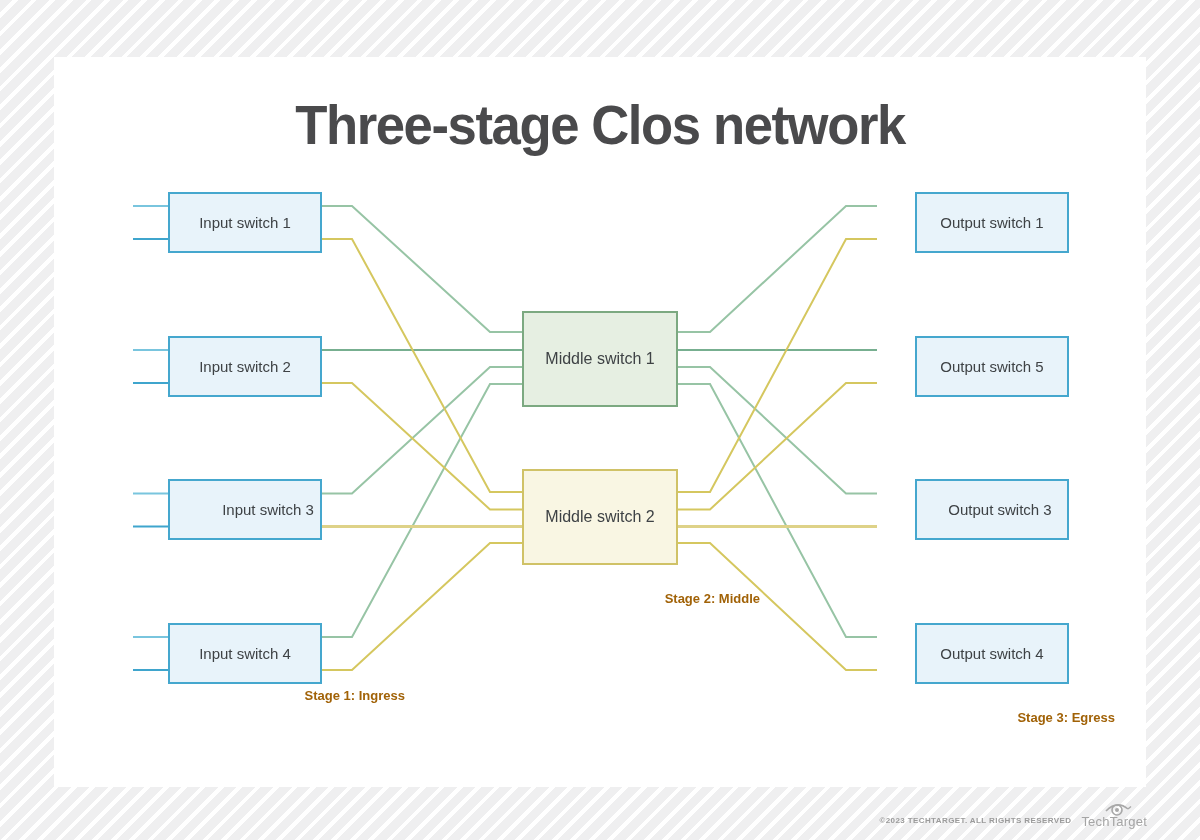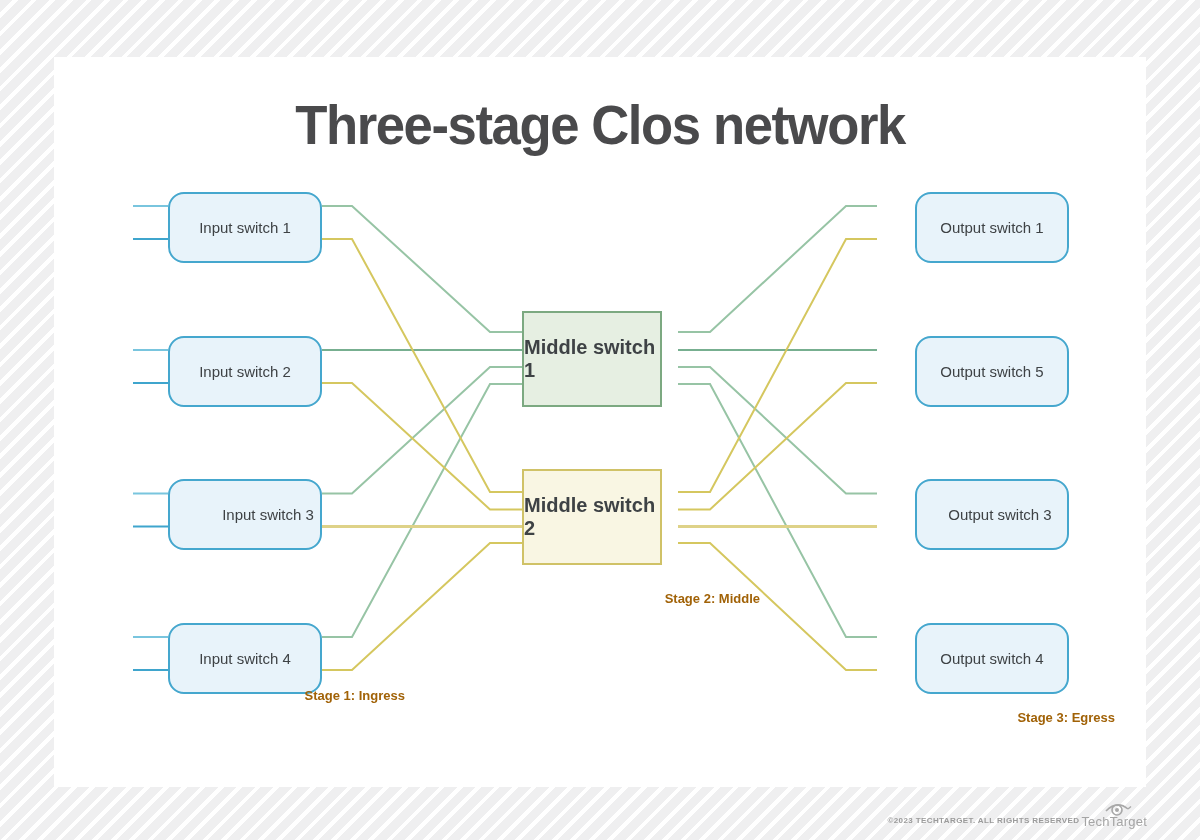--- a/index.html
+++ b/index.html
@@ -15,37 +15,37 @@
   .title{
     position:absolute;left:0;top:92px;width:1200px;margin:0;
     text-align:center;font-size:56px;font-weight:bold;color:#4a4a4c;
     letter-spacing:-1.5px;transform:scaleX(0.94);
   }
   #diagram{position:absolute;left:0;top:0;}
   .node{
     position:absolute;display:flex;align-items:center;justify-content:center;
     box-sizing:border-box;border:2px solid;font-size:15px;color:#3e4245;
   }
-  .iobox{width:154px;height:71px;background:#e8f3fa;border-color:#45a7ce;border-radius:16px;}
-  .midbox{width:140px;height:96px;background:#e6efe2;border-color:#7ca981;font-size:20px;font-weight:bold;}
+  .iobox{width:154px;height:61px;background:#e8f3fa;border-color:#45a7ce;}
+  .midbox{width:156px;height:96px;background:#e6efe2;border-color:#7ca981;font-size:16px;}
   .in1,.out1{top:192px;} .in2,.out2{top:336px;} .in3,.out3{top:479px;} .in4,.out4{top:623px;}
   .in1,.in2,.in3,.in4{left:168px;}
   .out1,.out2,.out3,.out4{left:915px;align-items:center;}
   .mid1{left:522px;top:311px;}
   .mid2{left:522px;top:469px;}
   .stage-label{
     position:absolute;width:320px;text-align:right;
     font-size:13px;font-weight:bold;color:#a16207;
   }
   .stage1{left:85px;top:688px;}
   .stage2{left:440px;top:591px;}
   .stage3{left:795px;top:710px;}
   .footer{
     position:absolute;right:53px;top:800px;
-    display:flex;align-items:flex-end;gap:2px;
+    display:flex;align-items:flex-end;gap:10px;
   }
   .copyright{
     font-size:8px;font-weight:600;color:#9b9b9b;letter-spacing:.4px;
     margin-bottom:4px;white-space:nowrap;
   }
   .brand{display:flex;flex-direction:column;align-items:center;}
   .brand .eye{margin-bottom:-3px;transform:translateX(5px);}
   .brand-name{font-size:13px;color:#a5a5a5;letter-spacing:0.2px;}
 </style>
 </head>

